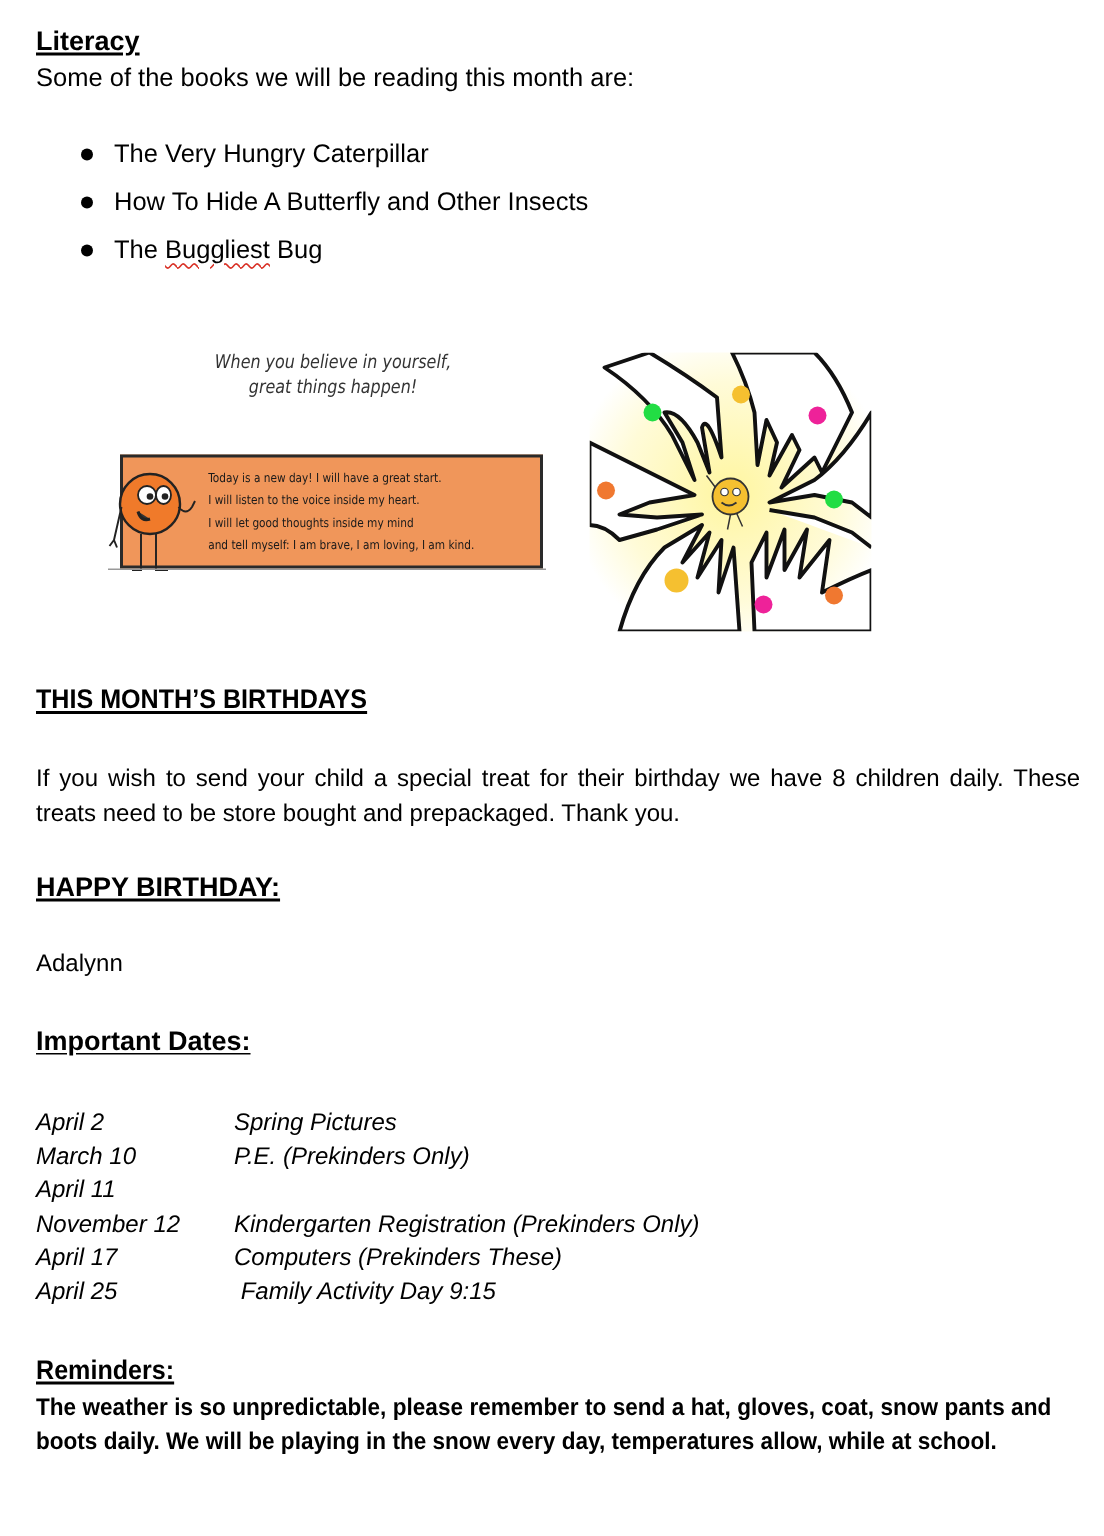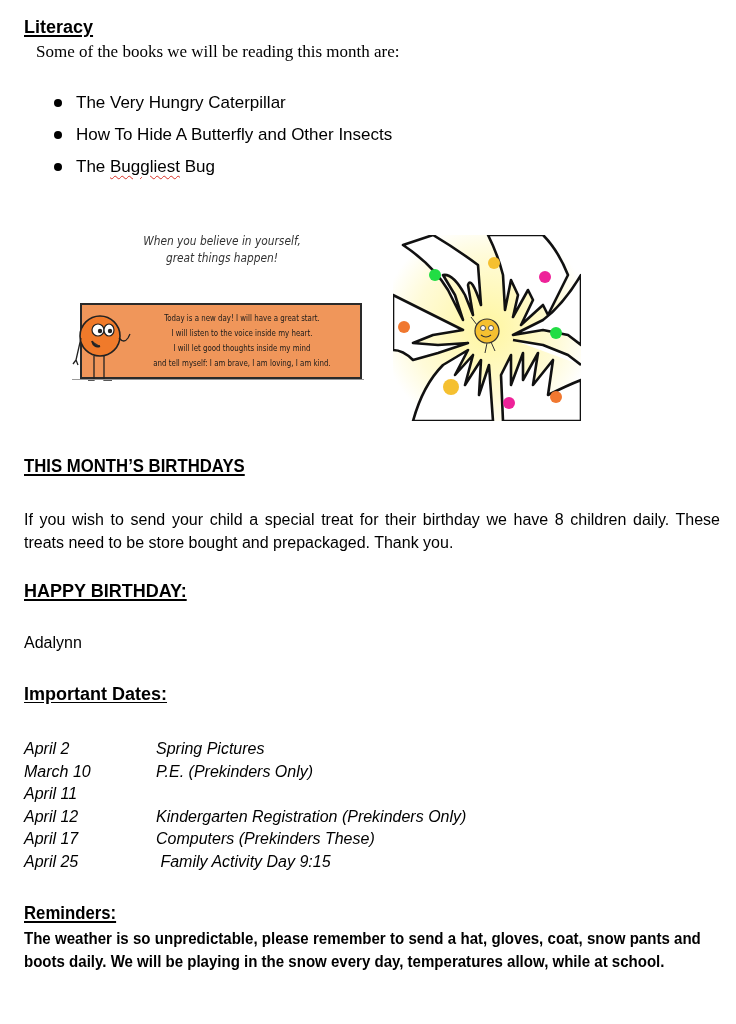--- a/index.html
+++ b/index.html
@@ -21,35 +21,35 @@
     .dates { left: 24px; top: 738px; font-size: 16px; line-height: 22.6px; }
     .dates .row { display: flex; font-style: italic; }
     .dates .d { width: 132px; }
     .reminder { left: 24px; top: 928px; width: 678px; font-size: 16px; line-height: 22.5px; font-weight: bold; text-align: justify; transform: scaleX(0.94); transform-origin: left top; }
     .birthday-para { left: 24px; top: 509px; width: 696px; font-size: 16px; line-height: 22.5px; text-align: justify; }
   </style>
 </head>
 <body>
 
 <div class="abs h-underline t17" style="left:24px; top:16px; font-size:18px;">Literacy</div>
-<div class="abs t17" style="left:36px; top:41px;font-family:Liberation Serif, serif;">Some of the books we will be reading this month are:</div>
+<div class="abs t17" style="left:24px; top:41px;">Some of the books we will be reading this month are:</div>
 
 <ul class="abs books" style="left:24px; top:92px;">
   <li>The Very Hungry Caterpillar</li>
   <li>How To Hide A Butterfly and Other Insects</li>
   <li><span>The </span><span class="spell">Buggliest</span><span> Bug</span></li>
 </ul>
 
 <div class="abs" style="left:72px; top:228px; width:300px; height:160px;">
   <div style="position:absolute; left:0; top:4px; width:300px; text-align:center; font-family:'DejaVu Sans', sans-serif; font-size:12.5px; line-height:17px; color:#333; font-style:italic; transform:scaleX(0.85);">
     <div>When you believe in yourself,</div>
     <div>great things happen!</div>
   </div>
   <div style="position:absolute; left:8px; top:75px; width:282px; height:76px; background:#f0965a; border:2px solid #2a2a2a; box-sizing:border-box;">
-    <div style="position:absolute; left:40px; top:6px; width:240px; text-align:center; font-family:'DejaVu Sans', sans-serif; font-size:8.2px; line-height:15px; color:#1a1a1a; white-space:nowrap;">
+    <div style="position:absolute; left:40px; top:6px; width:240px; font-family:'DejaVu Sans', sans-serif; font-size:8.2px; line-height:15px; color:#1a1a1a; white-space:nowrap;">
       <div style="transform:scaleX(0.86);">Today is a new day! I will have a great start.</div>
       <div style="transform:scaleX(0.86);">I will listen to the voice inside my heart.</div>
       <div style="transform:scaleX(0.86);">I will let good thoughts inside my mind</div>
       <div style="transform:scaleX(0.86);">and tell myself: I am brave, I am loving, I am kind.</div>
     </div>
   </div>
   <svg style="position:absolute; left:0; top:80px;" width="60" height="76" viewBox="0 0 60 76">
     <circle cx="28" cy="28" r="20" fill="#f07a2a" stroke="#222" stroke-width="1.6"></circle>
     <ellipse cx="26" cy="22" rx="6" ry="6" fill="#fff" stroke="#222" stroke-width="1.2"></ellipse>
     <ellipse cx="37" cy="22" rx="5" ry="6" fill="#fff" stroke="#222" stroke-width="1.2"></ellipse>
@@ -103,21 +103,21 @@
       <span>Spring Pictures</span>
     </div>
   <div class="row">
       <span class="d">March 10</span>
       <span>P.E. (Prekinders Only)</span>
     </div>
   <div class="row">
       <span class="d">April 11</span>
     </div>
   <div class="row">
-      <span class="d">April 12</span>
+      <span class="d">November 12</span>
       <span>Kindergarten Registration (Prekinders Only)</span>
     </div>
   <div class="row">
       <span class="d">April 17</span>
       <span>Computers (Prekinders These)</span>
     </div>
   <div class="row">
       <span class="d">April 25</span>
       <span style="white-space:pre;"> Family Activity Day 9:15</span>
     </div>

